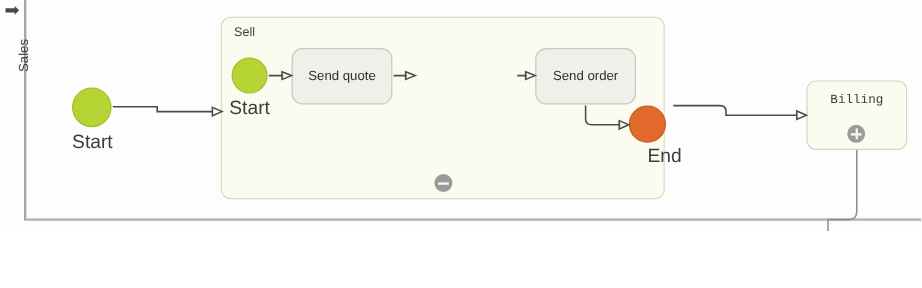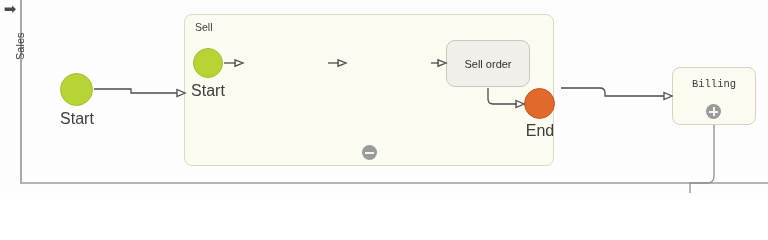--- a/index.html
+++ b/index.html
@@ -193,26 +193,27 @@
   <div class="event start" style="left:60px; top:73px; width:33px; height:33px;"></div>
   <div class="event-label" style="left:46px; top:110px; width:62px;">Start</div>
 
   <div class="subprocess">
     <div class="subprocess-title">Sell</div>
   </div>
 
   <div class="event start" style="left:193px; top:48px; width:30px; height:30px;"></div>
   <div class="event-label" style="left:180px; top:82px; width:56px;">Start</div>
 
-
-
-  <div class="task" style="left:446px; top:40px; width:84px; height:47px;">Sell order</div>
+  <div class="task" style="left:243px; top:40px; width:84px; height:47px;">Send quote</div>
+
+
+  <div class="task" style="left:446px; top:40px; width:84px; height:47px;">Send order</div>
 
   <div class="event end" style="left:524px; top:88px; width:31px; height:31px;"></div>
-  <div class="event-label" style="left:512px; top:122px; width:56px;">End</div>
+  <div class="event-label" style="left:512px; top:122px; width:56px;text-align:right;">End</div>
 
   <div class="marker" style="left:362px; top:145px;"></div>
 
   <div class="callactivity" style="left:672px; top:67px; width:84px; height:58px;">
     <div class="callactivity-title">Billing</div>
   </div>
   <div class="marker plus" style="left:706px; top:104px;"></div>
 
   <svg id="wires">
 

